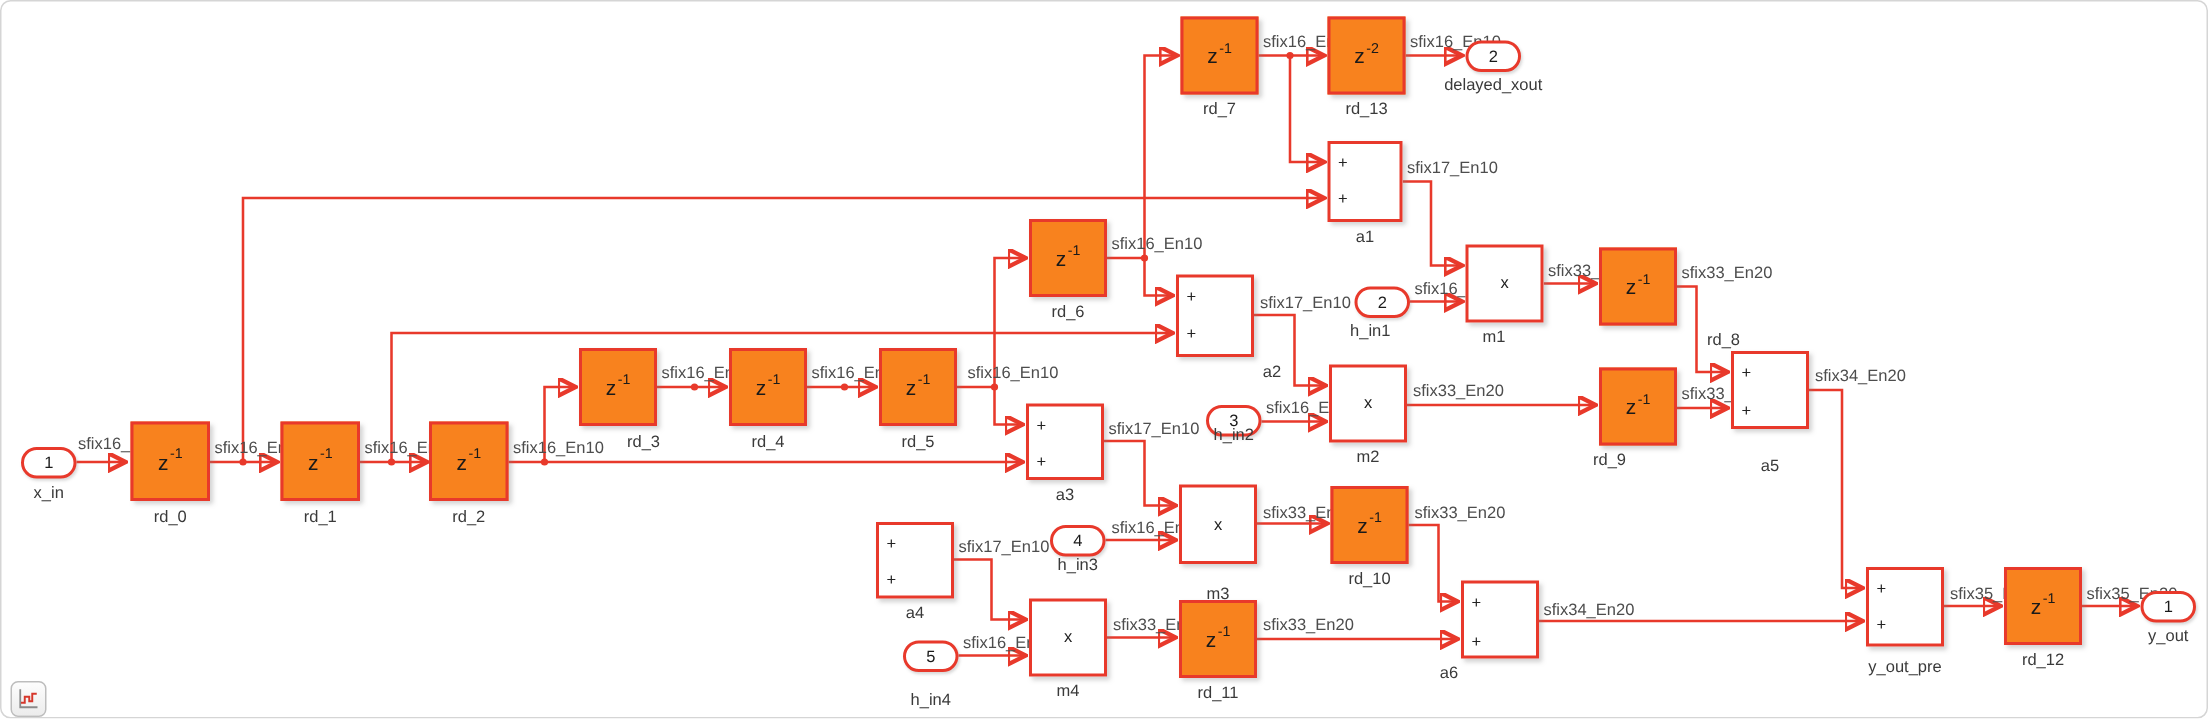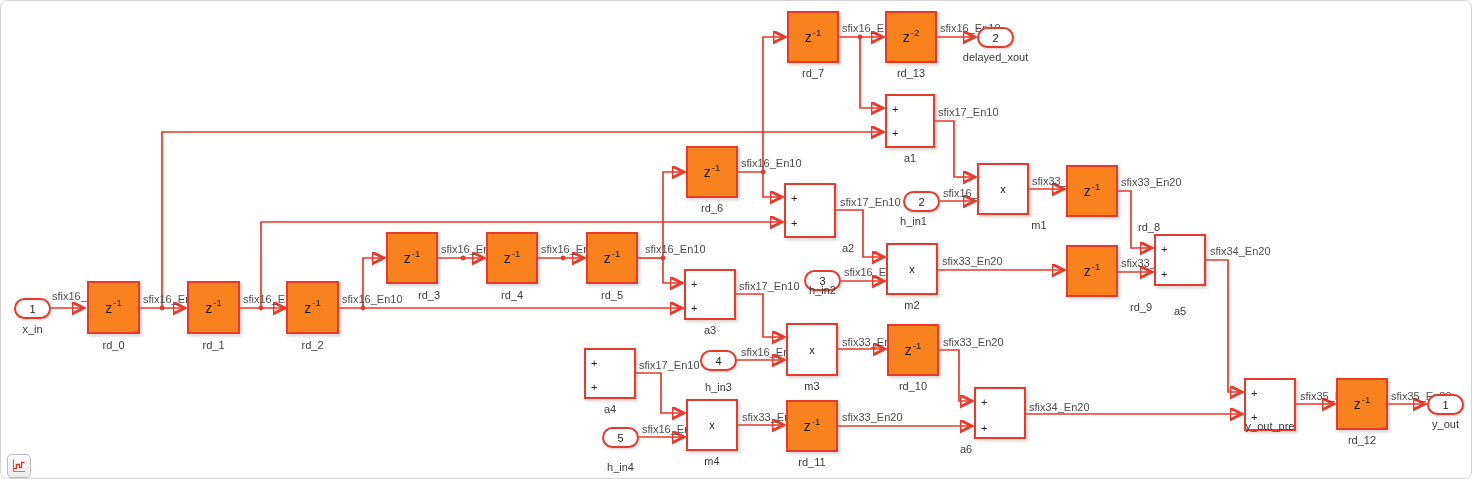--- a/index.html
+++ b/index.html
@@ -196,21 +196,21 @@
       </span>
     </div>
   <div class="blk-label" style="left:1102px;top:220px;width:92px">rd_8</div>
 
   <div class="blk delay" style="left:1065px;top:244px;width:52px;height:52px">
       <span class="zl">
         <span>z</span>
         <sup>-1</sup>
       </span>
     </div>
-  <div class="blk-label" style="left:1094px;top:300px;width:92px">rd_9</div>
+  <div class="blk-label" style="left:1026px;top:300px;width:92px">rd_9</div>
 
   <div class="blk delay" style="left:886px;top:323px;width:52px;height:52px">
       <span class="zl">
         <span>z</span>
         <sup>-1</sup>
       </span>
     </div>
   <div class="blk-label" style="left:866px;top:379px;width:92px">rd_10</div>
 
   <div class="blk delay" style="left:785px;top:399px;width:52px;height:52px">
@@ -262,36 +262,36 @@
   <div class="blk" style="left:973px;top:386px;width:52px;height:52px">
     <span class="plus" style="top:8px">+</span>
     <span class="plus" style="top:34px">+</span>
   </div>
   <div class="blk-label" style="left:919px;top:442px;width:92px">a6</div>
 
   <div class="blk" style="left:1243px;top:377px;width:52px;height:53px">
     <span class="plus" style="top:8px">+</span>
     <span class="plus" style="top:32px">+</span>
   </div>
-  <div class="blk-label" style="left:1223px;top:419px;width:92px">y_out_pre</div>
+  <div class="blk-label" style="left:1223px;top:438px;width:92px">y_out_pre</div>
 
   <div class="blk" style="left:976px;top:162px;width:52px;height:52px">
       <span class="xmark">x</span>
     </div>
-  <div class="blk-label" style="left:992px;top:218px;width:92px">m1</div>
+  <div class="blk-label" style="left:949px;top:218px;width:92px">m1</div>
 
   <div class="blk" style="left:885px;top:242px;width:52px;height:52px">
       <span class="xmark">x</span>
     </div>
   <div class="blk-label" style="left:865px;top:298px;width:92px">m2</div>
 
   <div class="blk" style="left:785px;top:322px;width:52px;height:53px">
       <span class="xmark">x</span>
     </div>
-  <div class="blk-label" style="left:765px;top:379px;width:92px">m3</div>
+  <div class="blk-label" style="left:765px;top:389px;width:92px">m3</div>
 
   <div class="blk" style="left:685px;top:398px;width:52px;height:52px">
       <span class="xmark">x</span>
     </div>
   <div class="blk-label" style="left:665px;top:454px;width:92px">m4</div>
 
   <div class="port" style="left:13px;top:297px">
       <span>1</span>
     </div>
   <div class="port-label" style="left:-17px;top:322px;width:97px">x_in</div>
@@ -302,21 +302,21 @@
   <div class="port-label" style="left:864px;top:214px;width:97px">h_in1</div>
 
   <div class="port" style="left:803px;top:269px">
       <span>3</span>
     </div>
   <div class="port-label" style="left:773px;top:283px;width:97px">h_in2</div>
 
   <div class="port" style="left:699px;top:349px">
       <span>4</span>
     </div>
-  <div class="port-label" style="left:669px;top:380px;width:97px">h_in3</div>
+  <div class="port-label" style="left:669px;top:370px;width:97px">h_in3</div>
 
   <div class="port" style="left:601px;top:426px">
       <span>5</span>
     </div>
   <div class="port-label" style="left:571px;top:460px;width:97px">h_in4</div>
 
   <div class="port" style="left:976px;top:26px">
       <span>2</span>
     </div>
   <div class="port-label" style="left:946px;top:50px;width:97px">delayed_xout</div>

